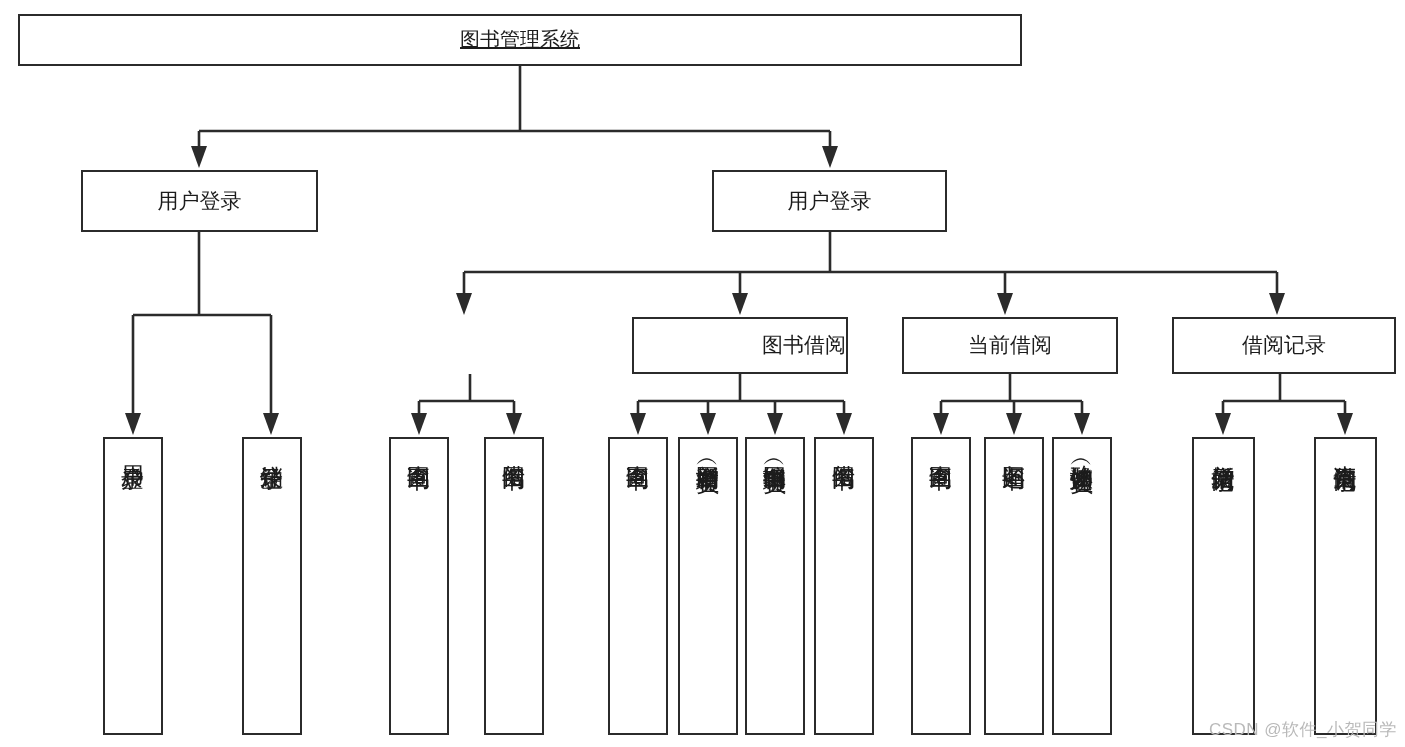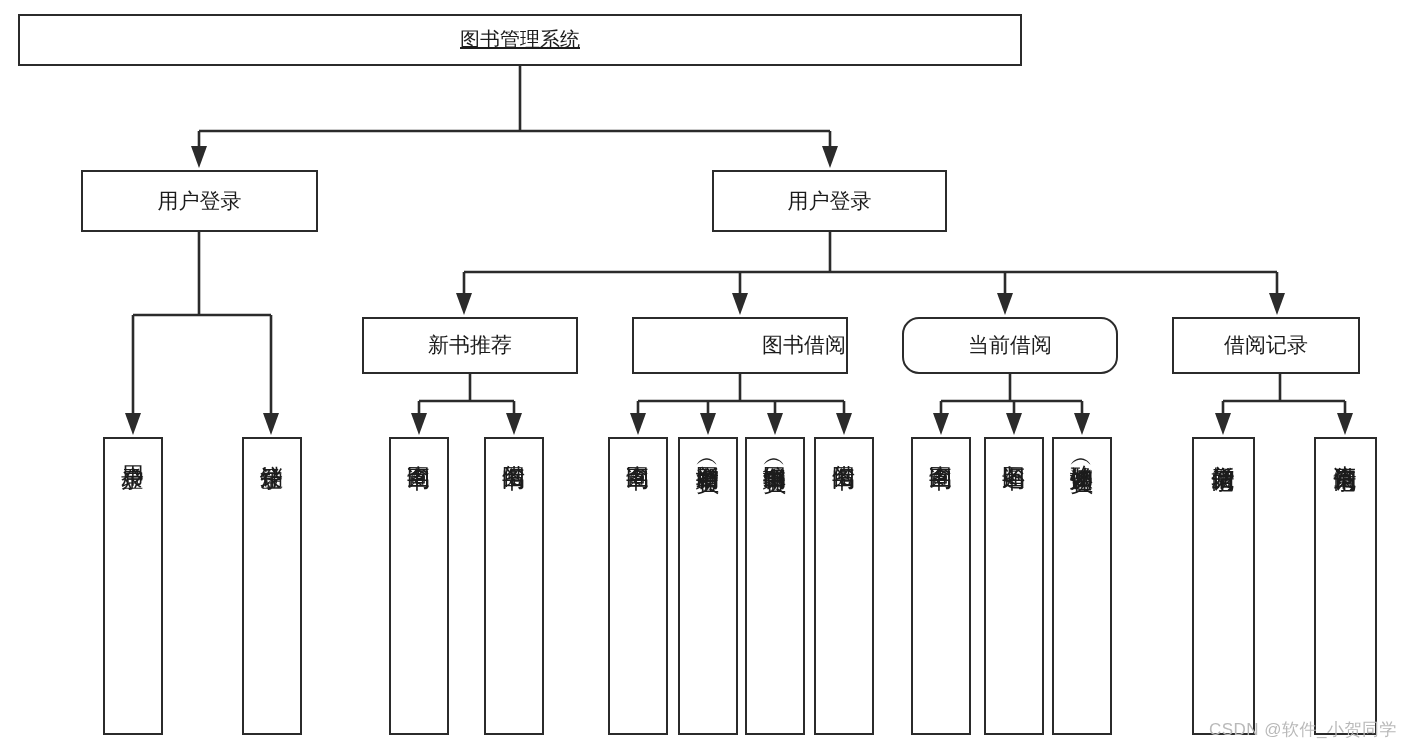--- a/index.html
+++ b/index.html
@@ -156,30 +156,27 @@
     <span class="label">图书管理系统</span>
   </div>
 
   <div class="node h" style="left:81px; top:170px; width:237px; height:62px;">
     <span class="label">用户登录</span>
   </div>
   <div class="node h" style="left:712px; top:170px; width:235px; height:62px;">
     <span class="label">用户登录</span>
   </div>
 
-  <div class="node h" style="left:362px; top:317px; width:216px; height:57px;">
-    <span class="label">新书推荐</span>
-  </div>
   <div class="node h" style="left:632px; top:317px; width:216px; height:57px;justify-content:flex-end;">
     <span class="label">图书借阅</span>
   </div>
-  <div class="node h" style="left:902px; top:317px; width:216px; height:57px;border-radius:17px;">
+  <div class="node h" style="left:902px; top:317px; width:216px; height:57px;">
     <span class="label">当前借阅</span>
   </div>
-  <div class="node h" style="left:1172px; top:317px; width:188px; height:57px;">
+  <div class="node h" style="left:1172px; top:317px; width:224px; height:57px;">
     <span class="label">借阅记录</span>
   </div>
 
   <div class="node v" style="left:103px; top:437px; width:60px; height:298px;">
     <span class="label">用户登录</span>
   </div>
   <div class="node v" style="left:242px; top:437px; width:60px; height:298px;">
     <span class="label">注销登录</span>
   </div>
 

